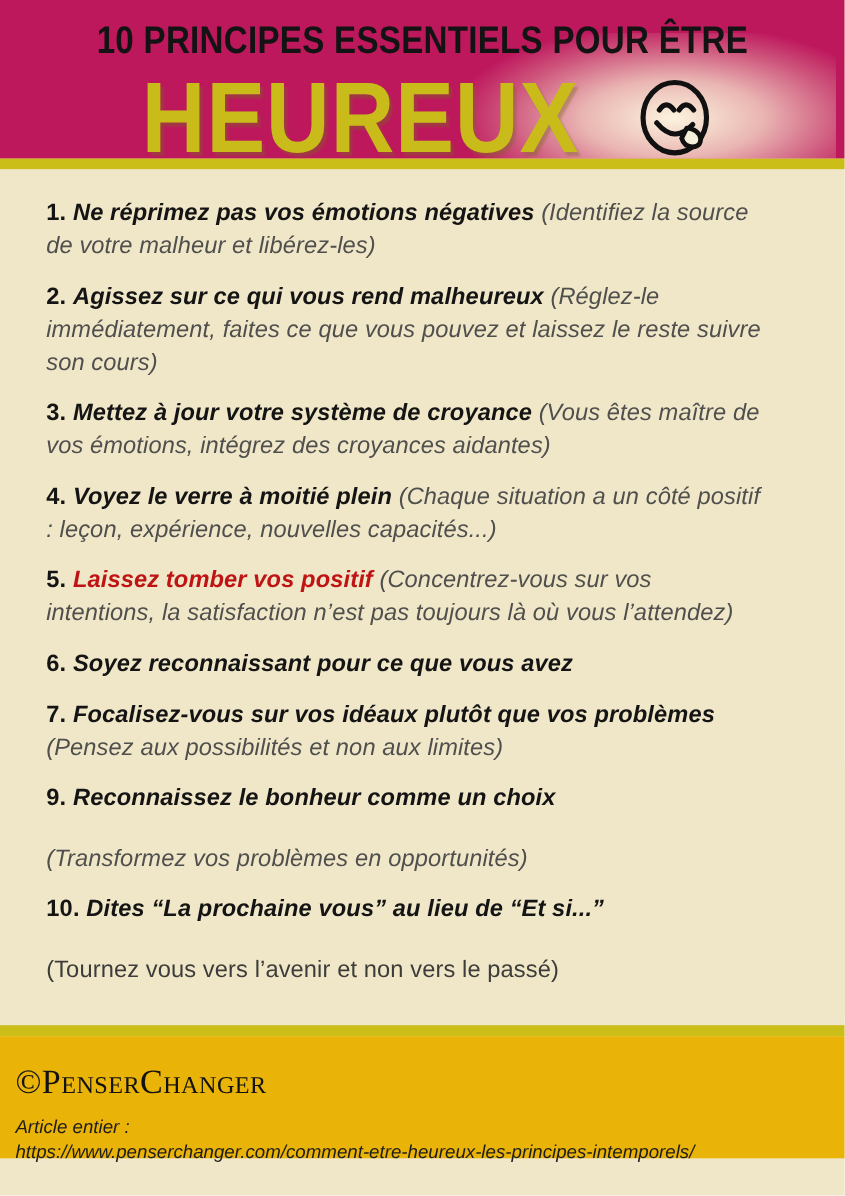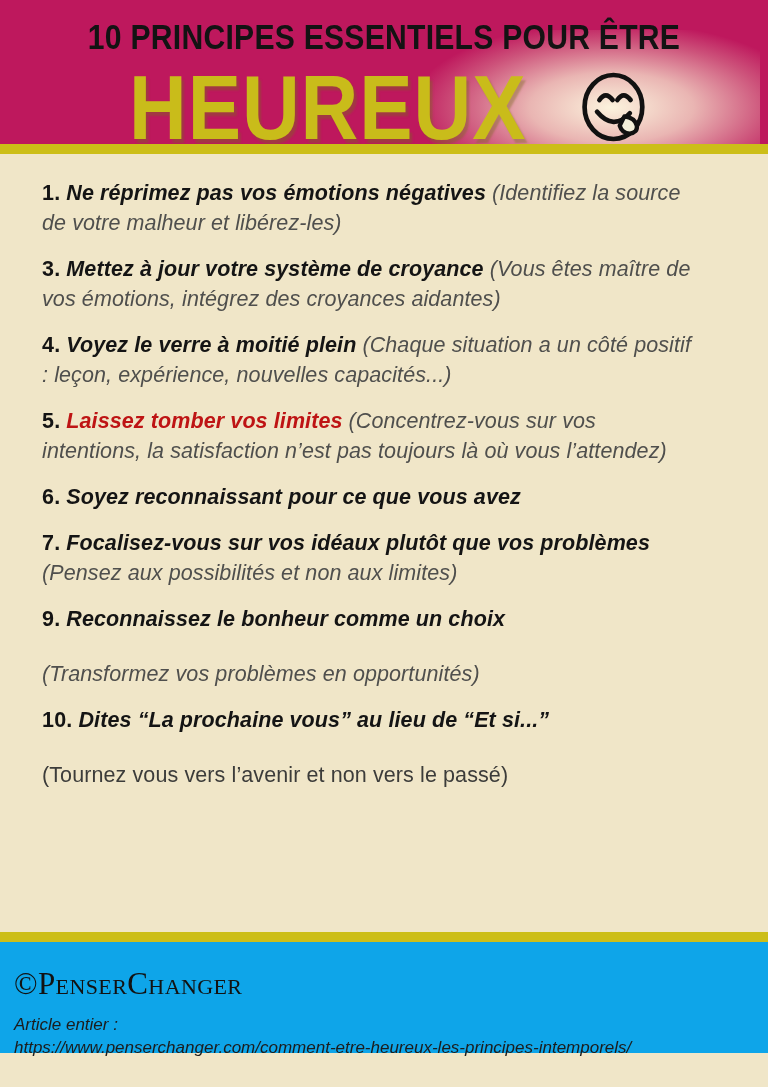--- a/index.html
+++ b/index.html
@@ -132,21 +132,21 @@
   }
   .note.block {
     display: block;
     margin-top: 25px;
   }
 
   
   .footer {
     box-sizing: border-box;
     padding: 26px 40px 0 14px;
-    background: #0ea5e9;
+    background: #eab308;
     height: 111px;
   }
   .brand {
     font-family: "Liberation Serif", "DejaVu Serif", serif;
     font-variant: small-caps;
     font-size: 31px;
     line-height: 1;
     color: #121212;
     letter-spacing: 0.4px;
     margin: 0 0 14px 0;
@@ -190,36 +190,41 @@
   <div class="rule"></div>
 
   <div class="body">
 
     <p class="principle">
       <span class="num">1.</span>
       <span class="main">Ne réprimez pas vos émotions négatives</span>
       <span class="note">(Identifiez la source de votre malheur et libérez-les)</span>
     </p>
 
+    <p class="principle">
+      <span class="num">2.</span>
+      <span class="main">Agissez sur ce qui vous rend malheureux</span>
+      <span class="note">(Réglez-le immédiatement, faites ce que vous pouvez et laissez le reste suivre son cours)</span>
+    </p>
 
     <p class="principle">
       <span class="num">3.</span>
       <span class="main">Mettez à jour votre système de croyance</span>
       <span class="note">(Vous êtes maître de vos émotions, intégrez des croyances aidantes)</span>
     </p>
 
     <p class="principle">
       <span class="num">4.</span>
       <span class="main">Voyez le verre à moitié plein</span>
       <span class="note">(Chaque situation a un côté positif : leçon, expérience, nouvelles capacités...)</span>
     </p>
 
     <p class="principle">
       <span class="num">5.</span>
-      <span class="main accent">Laissez tomber vos limites</span>
+      <span class="main accent">Laissez tomber vos positif</span>
       <span class="note">(Concentrez-vous sur vos intentions, la satisfaction n’est pas toujours là où vous l’attendez)</span>
     </p>
 
     <p class="principle">
       <span class="num">6.</span>
       <span class="main">Soyez reconnaissant pour ce que vous avez</span>
       <span class="note"></span>
     </p>
 
     <p class="principle">

